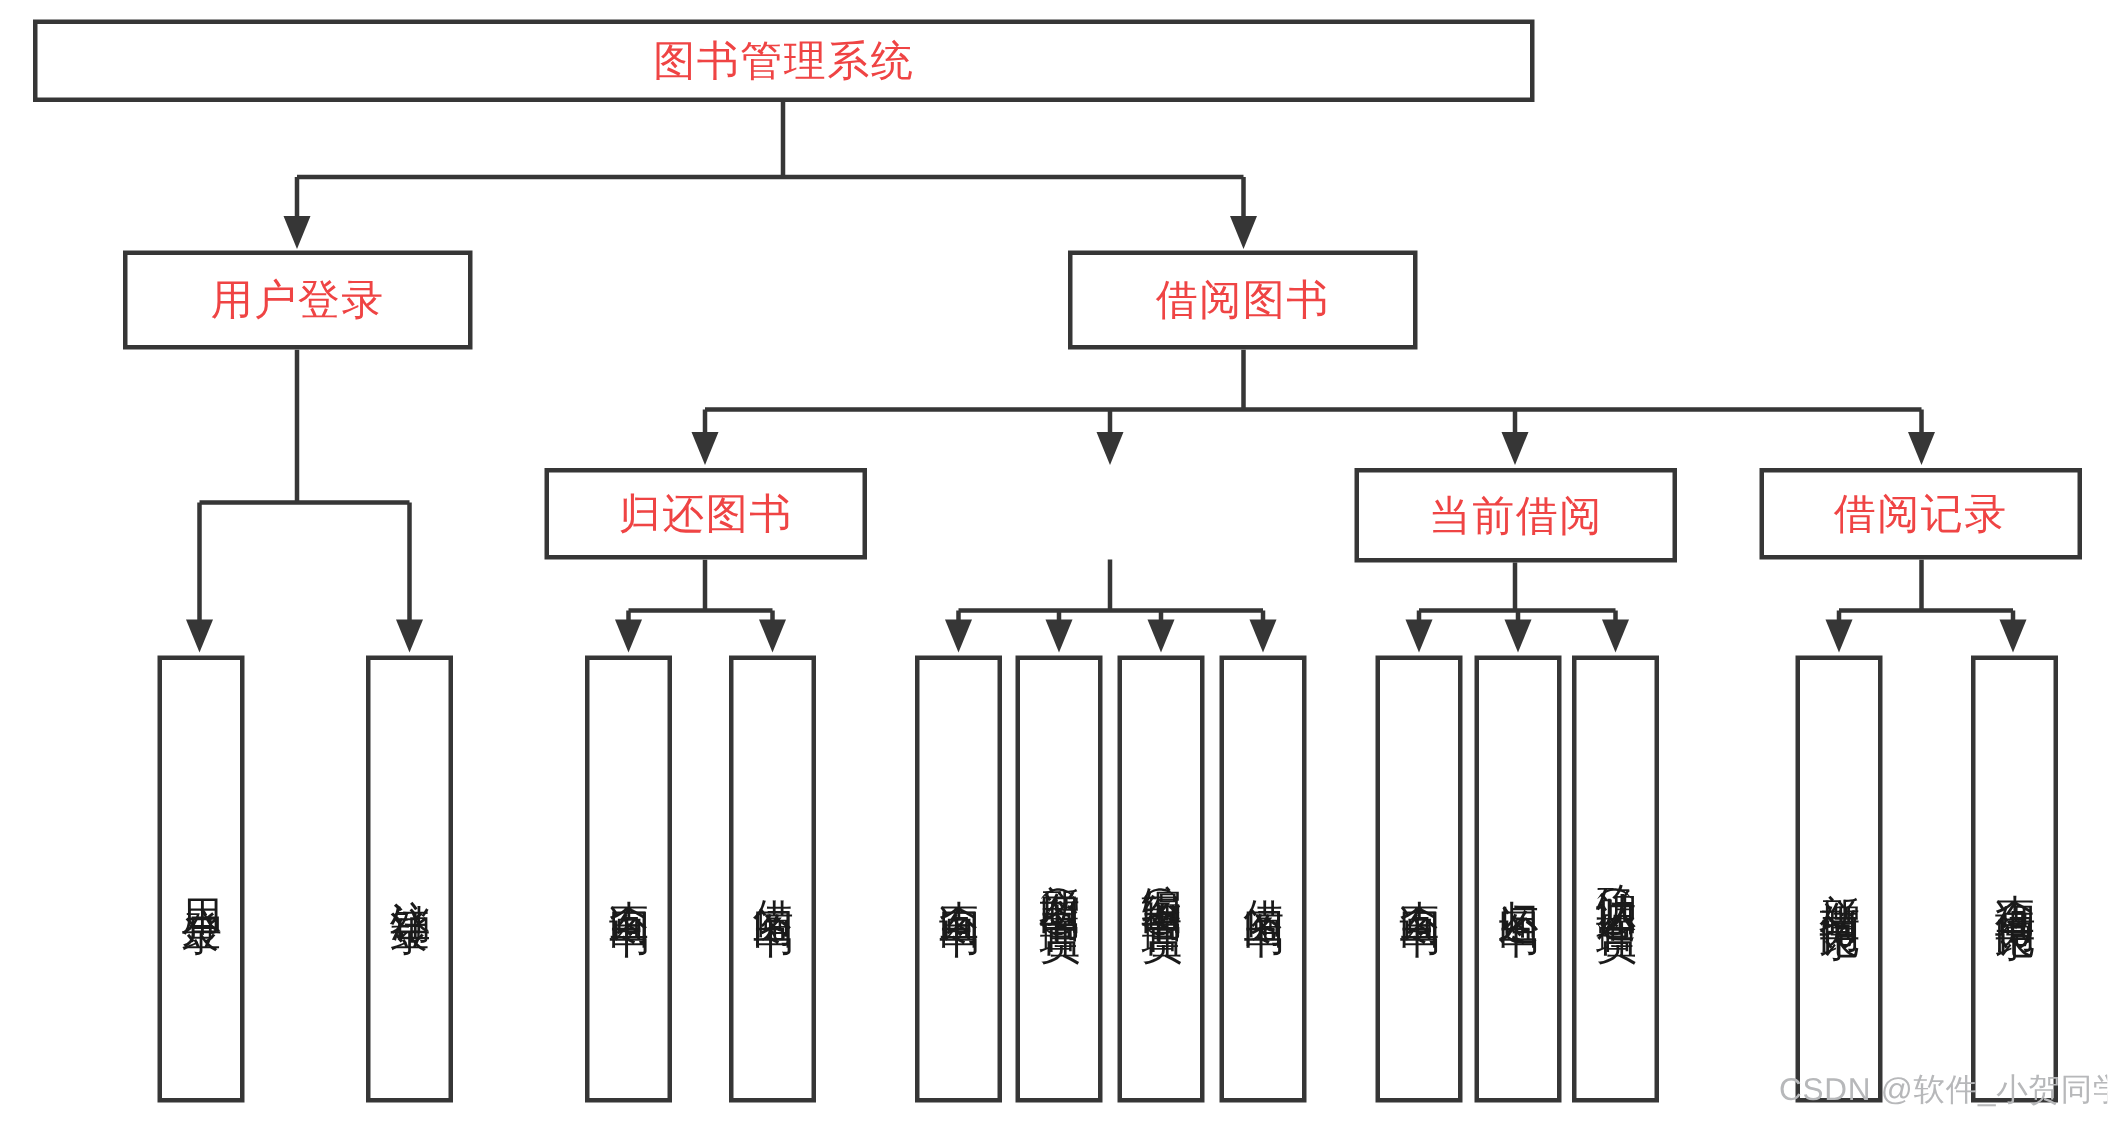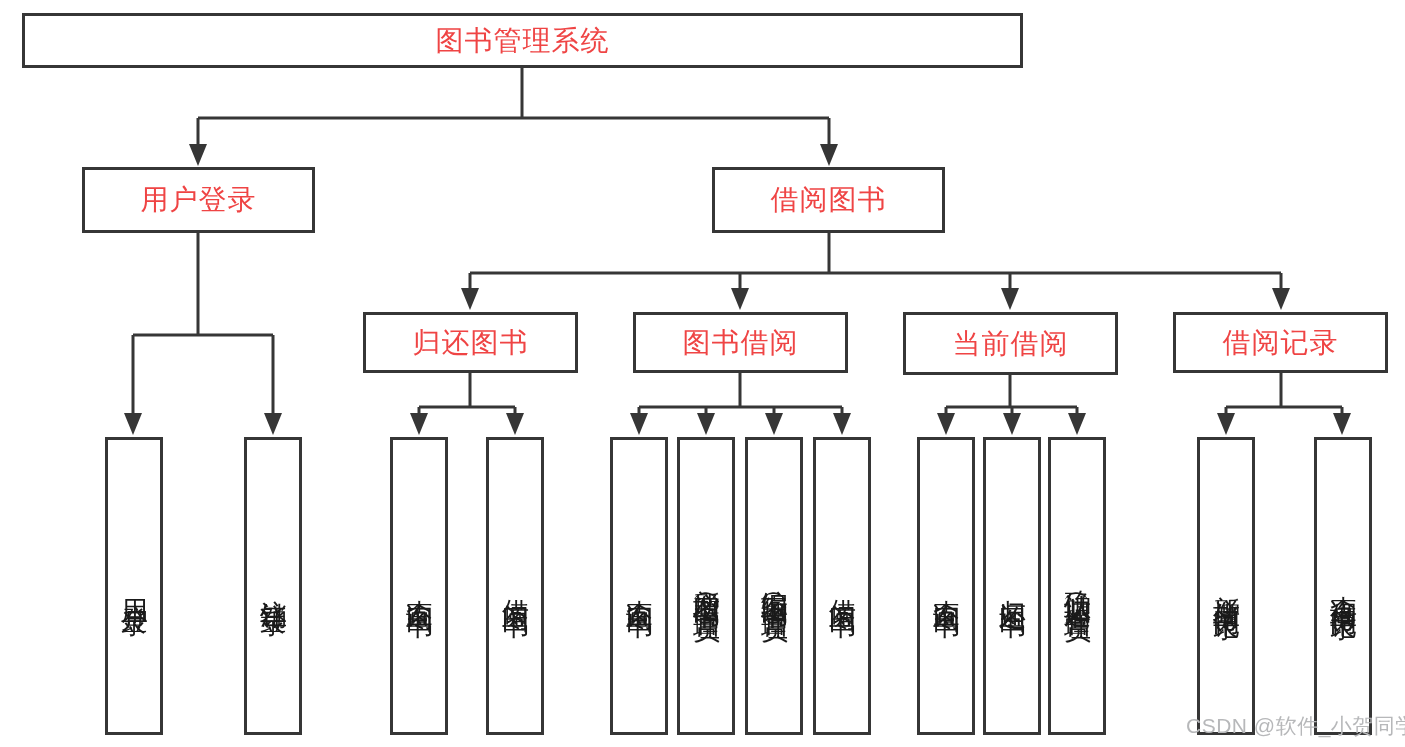--- a/index.html
+++ b/index.html
@@ -110,23 +110,20 @@
   <div class="box" style="left:82px; top:167px; width:233px; height:66px;">
     <span class="hlabel">用户登录</span>
   </div>
   <div class="box" style="left:712px; top:167px; width:233px; height:66px;">
     <span class="hlabel">借阅图书</span>
   </div>
 
   <div class="box" style="left:363px; top:312px; width:215px; height:61px;">
     <span class="hlabel">归还图书</span>
   </div>
-  <div class="box" style="left:633px; top:312px; width:215px; height:61px;">
-    <span class="hlabel">图书借阅</span>
-  </div>
   <div class="box" style="left:903px; top:312px; width:215px; height:63px;">
     <span class="hlabel">当前借阅</span>
   </div>
   <div class="box" style="left:1173px; top:312px; width:215px; height:61px;">
     <span class="hlabel">借阅记录</span>
   </div>
 
   <div class="box tall" style="left:105px; top:437px; width:58px; height:298px;">
     <span class="vtext">用户登录</span>
   </div>

